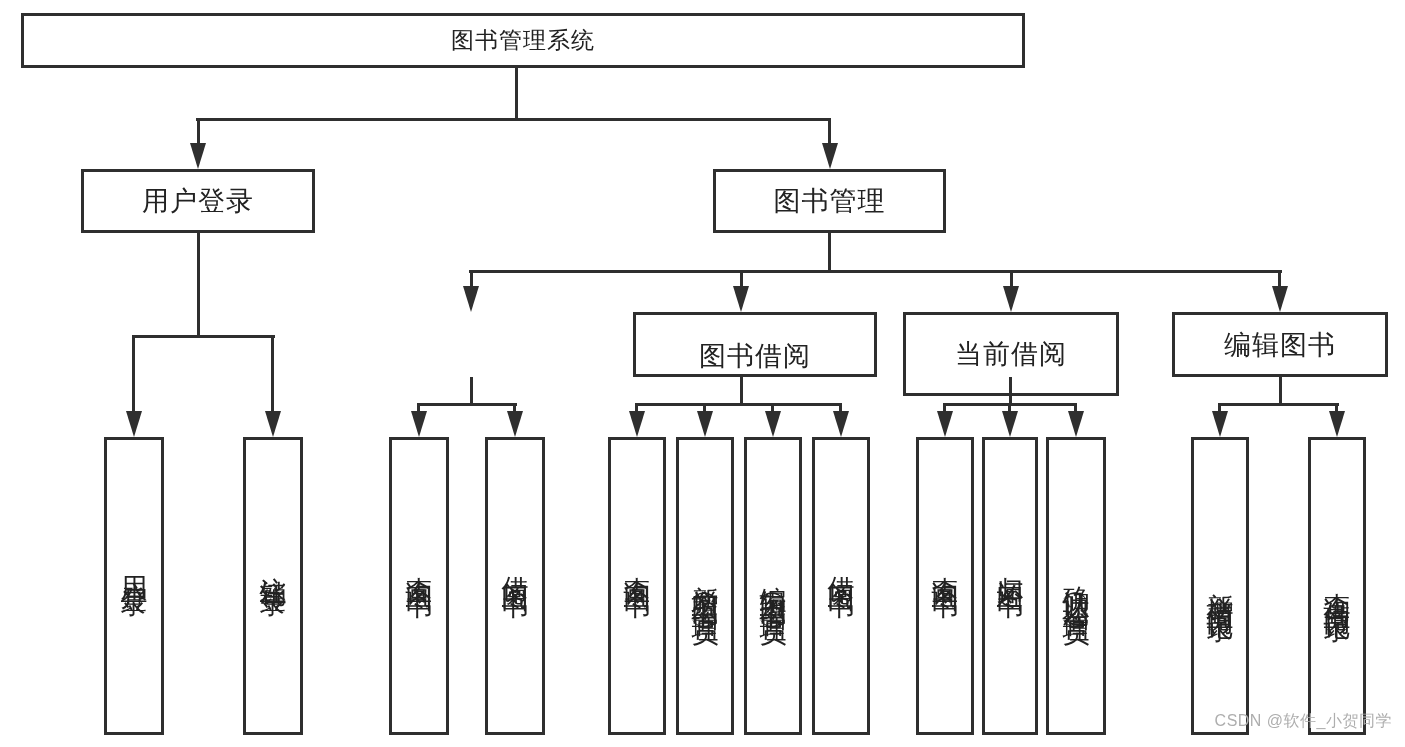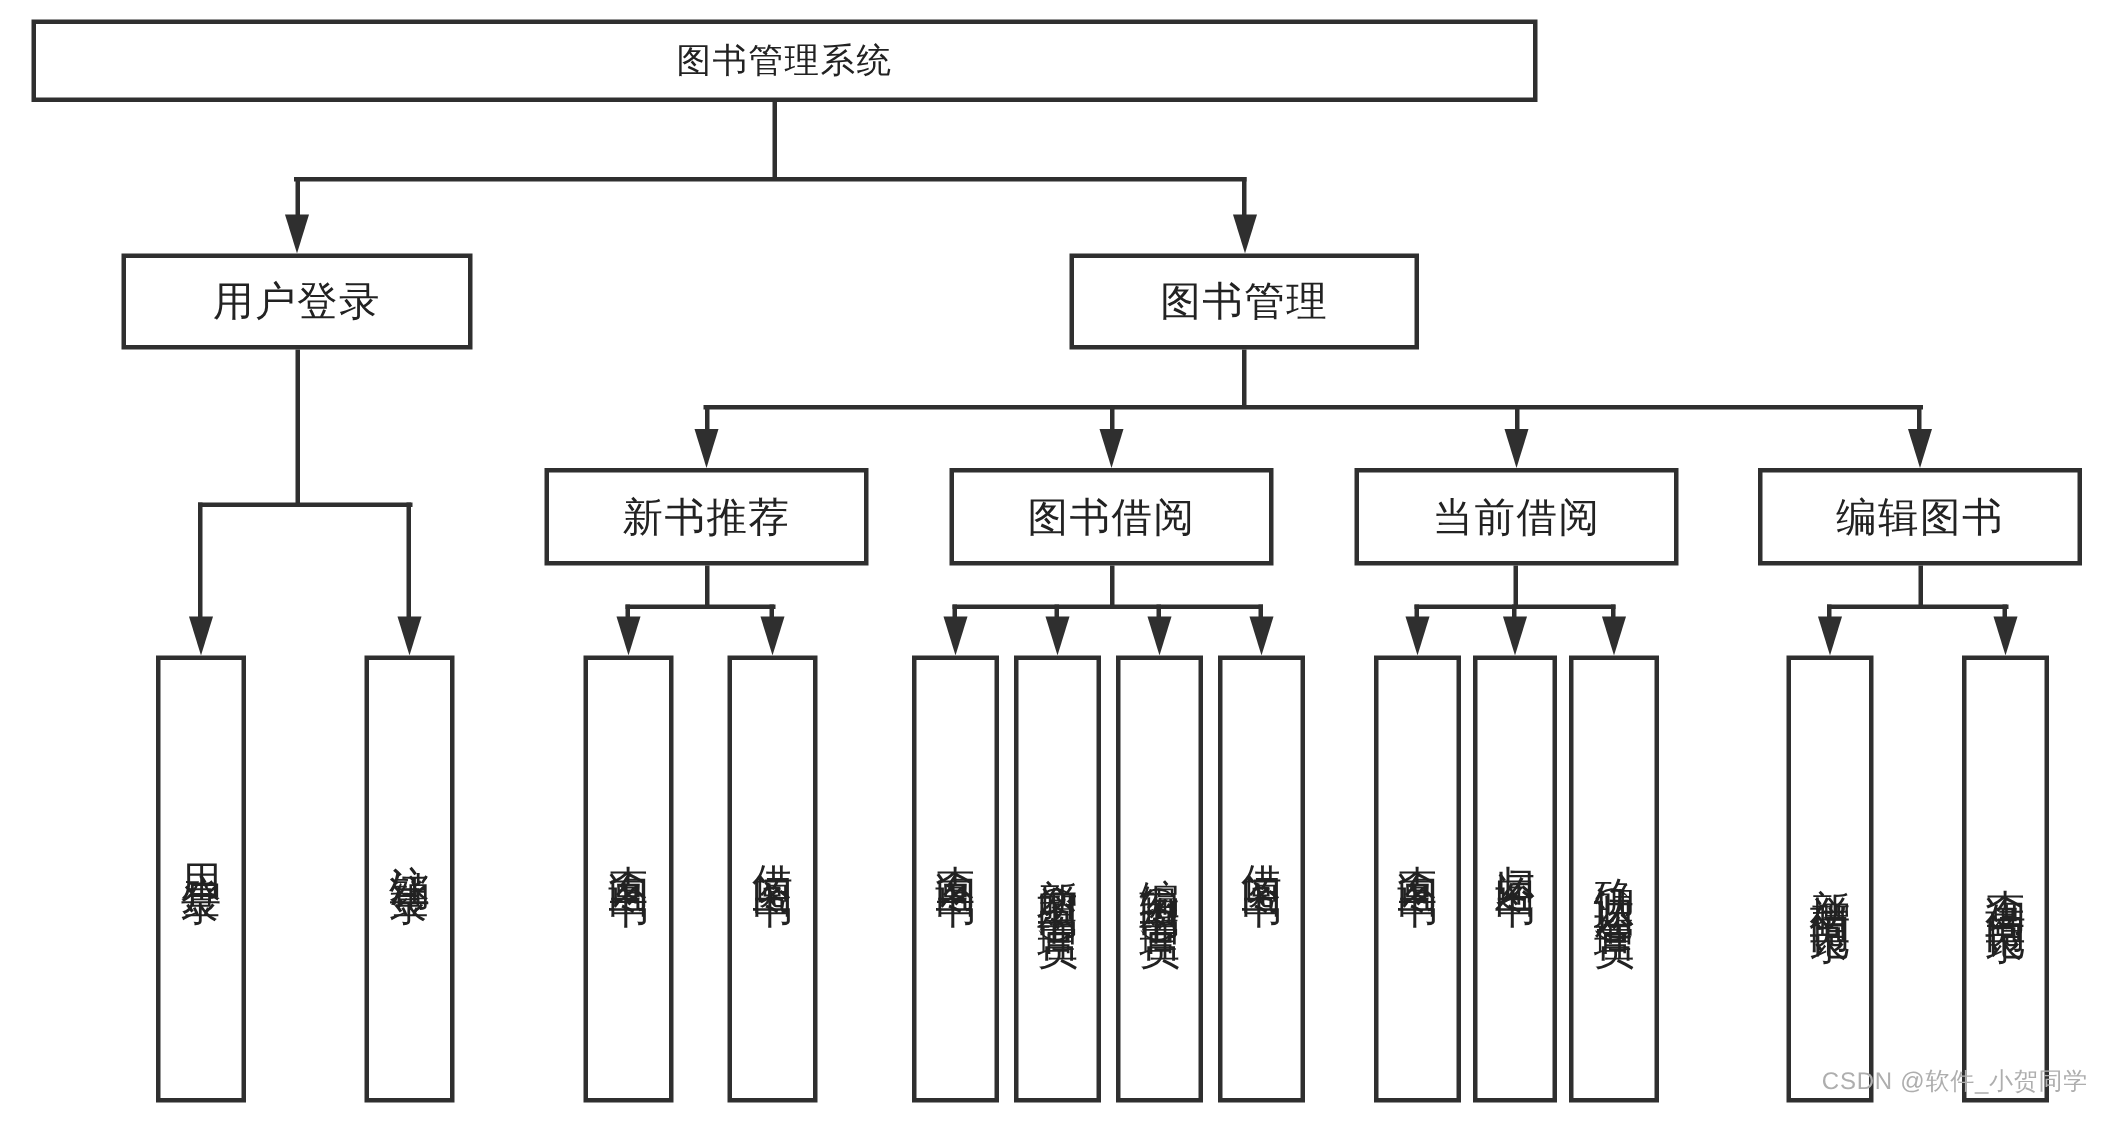--- a/index.html
+++ b/index.html
@@ -91,27 +91,24 @@
   <div class="hline" style="left:469px;top:270px;width:813px;"></div>
   <div class="vline" style="left:470px;top:270px;height:20px;"></div>
   <div class="arrow" style="left:463px;top:286px;"></div>
   <div class="vline" style="left:740px;top:270px;height:20px;"></div>
   <div class="arrow" style="left:733px;top:286px;"></div>
   <div class="vline" style="left:1010px;top:270px;height:20px;"></div>
   <div class="arrow" style="left:1003px;top:286px;"></div>
   <div class="vline" style="left:1278px;top:270px;height:20px;"></div>
   <div class="arrow" style="left:1272px;top:286px;"></div>
 
-  <div class="box" style="left:363px;top:312px;width:216px;height:65px;">
-    <span class="lbl branch-lbl">新书推荐</span>
-  </div>
-  <div class="box" style="left:633px;top:312px;width:216px;height:65px;">
+  <div class="box" style="left:633px;top:312px;width:244px;height:65px;align-items:flex-end;">
     <span class="lbl branch-lbl">图书借阅</span>
   </div>
-  <div class="box" style="left:903px;top:312px;width:216px;height:65px;">
+  <div class="box" style="left:903px;top:312px;width:216px;height:84px;">
     <span class="lbl branch-lbl">当前借阅</span>
   </div>
   <div class="box" style="left:1172px;top:312px;width:216px;height:65px;">
     <span class="lbl branch-lbl">编辑图书</span>
   </div>
 
   <div class="vline" style="left:470px;top:377px;height:28px;"></div>
   <div class="hline" style="left:417px;top:403px;width:100px;"></div>
   <div class="vline" style="left:417px;top:403px;height:12px;"></div>
   <div class="arrow" style="left:411px;top:411px;"></div>

